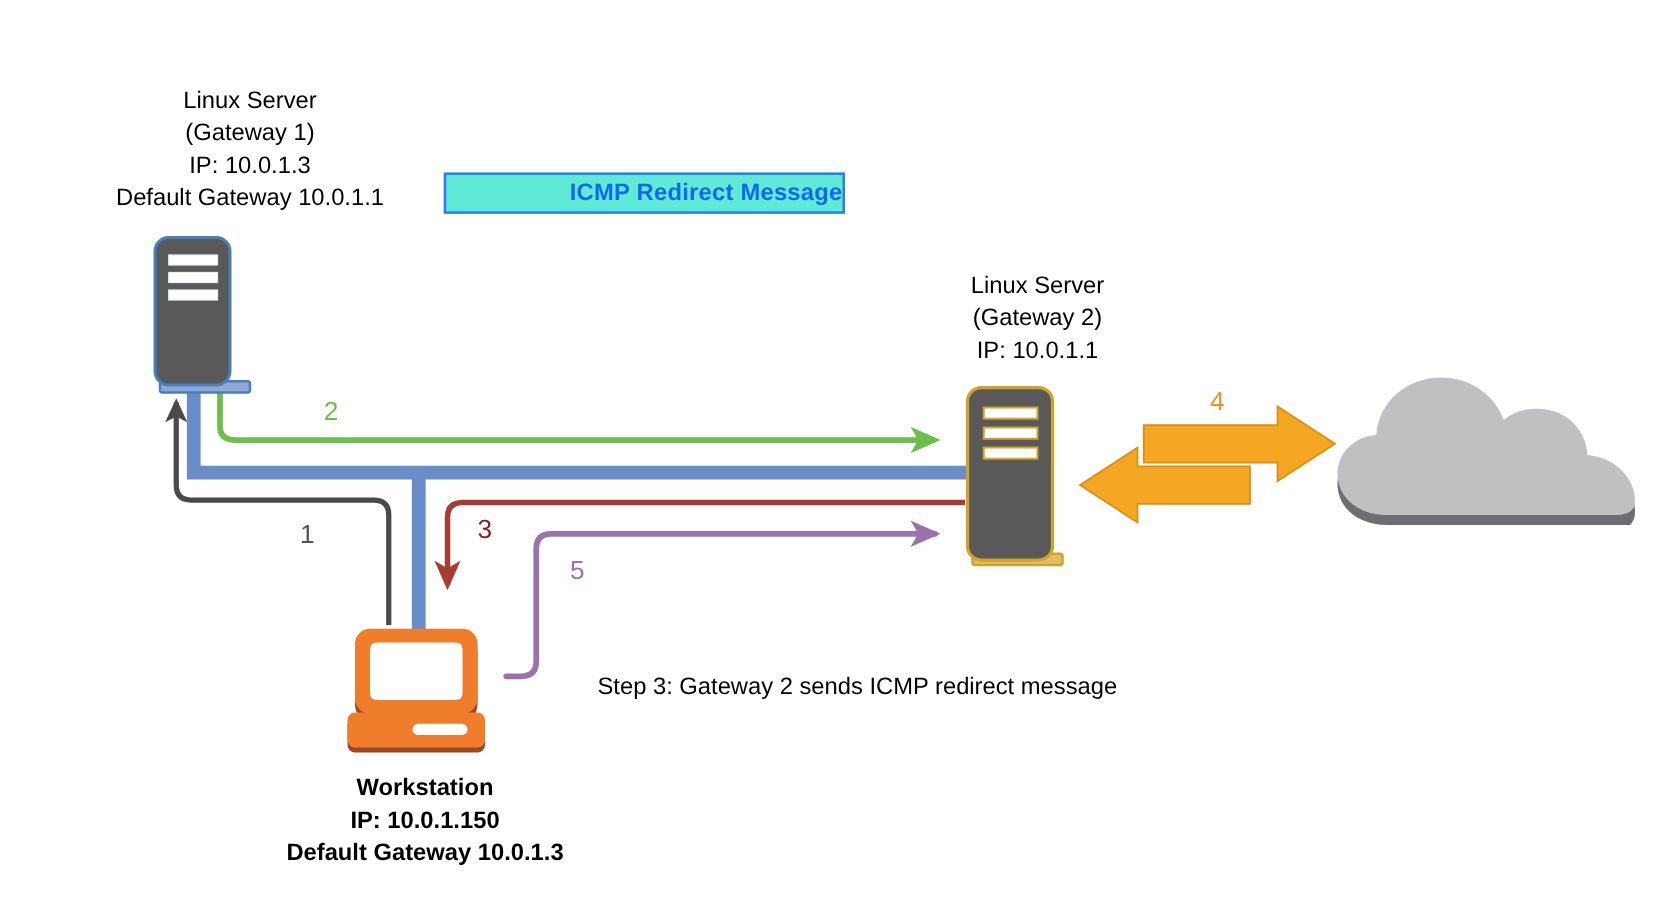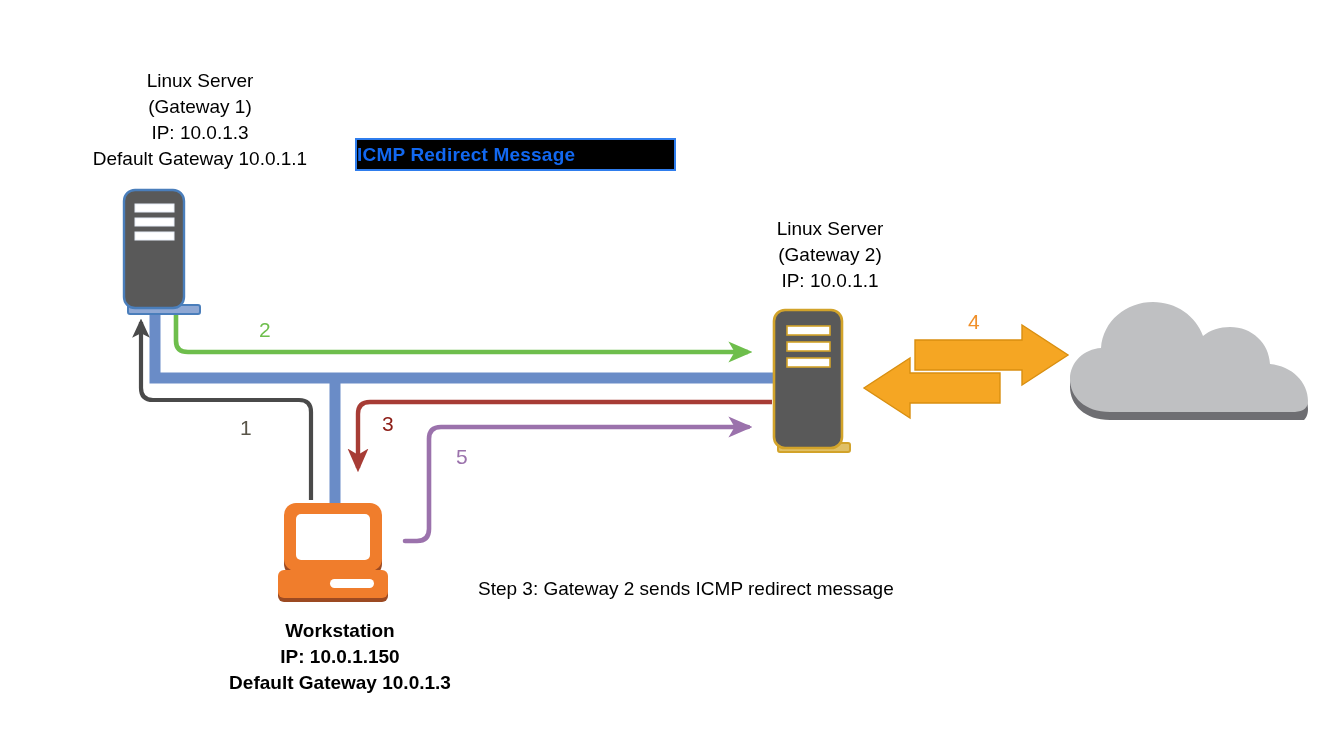--- a/index.html
+++ b/index.html
@@ -50,34 +50,33 @@
     top: 618px;
     width: 320px;
     font-weight: bold;
   }
   #label-step3 {
     left: 478px;
     top: 537px;
     width: 520px;
     text-align: left;
     font-size: 19px;
-    margin-top: 39px;
   }
   #icmp-box {
     position: absolute;
     left: 355px;
     top: 138px;
     width: 321px;
     height: 33px;
     border: 2px solid #2f7ded;
-    background: #000000;
+    background: #5eead4;
     box-sizing: border-box;
     display: flex;
     align-items: center;
-    justify-content: flex-start;
+    justify-content: flex-end;
   }
   #icmp-box-label {
     color: #1268f0;
     font-size: 19px;
     font-weight: bold;
     letter-spacing: 0.2px;
   }
   .num {
     position: absolute;
     font-size: 21px;

